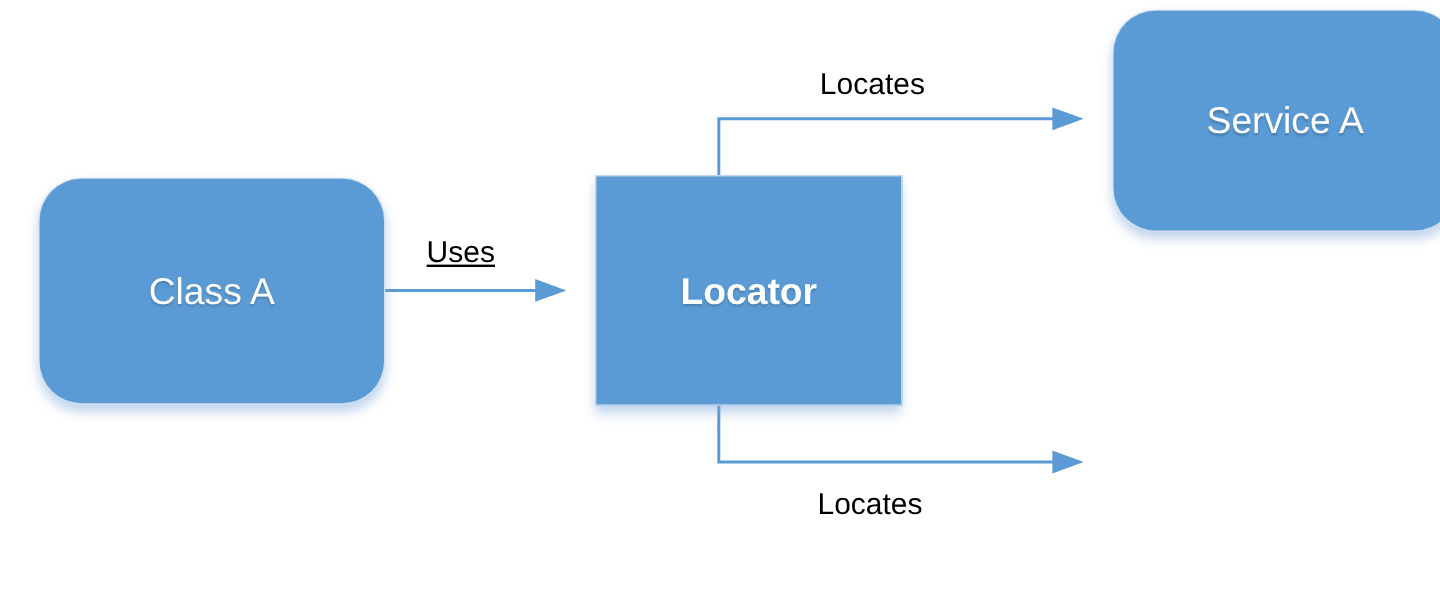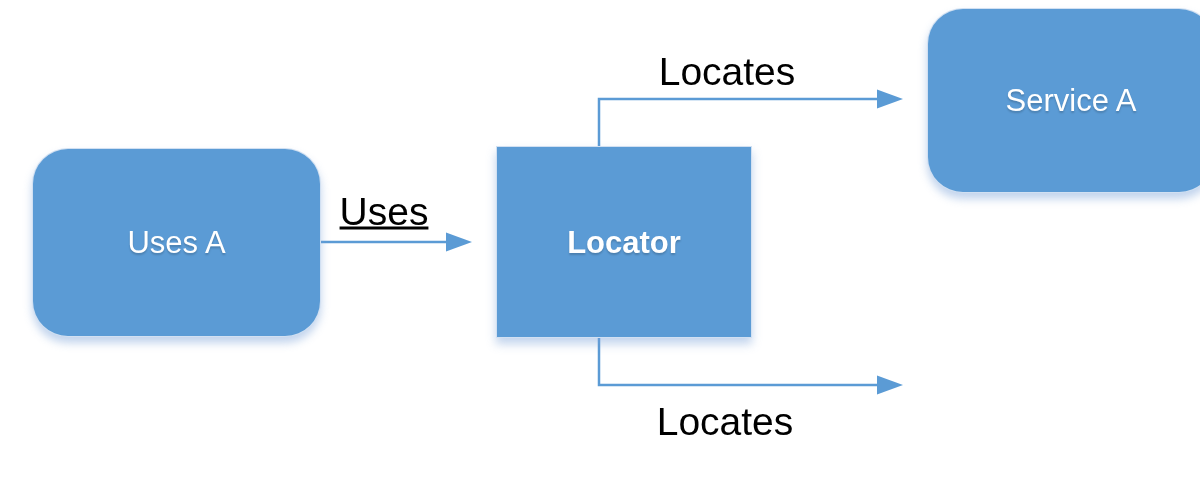--- a/index.html
+++ b/index.html
@@ -43,21 +43,21 @@
     border-radius: 0;
     font-weight: bold;
   }
   .node .node-label {
     text-shadow: 0 2px 2px rgba(0, 0, 0, 0.18);
     white-space: nowrap;
   }
   .edge-label {
     position: absolute;
     transform: translate(-50%, -50%);
-    font-size: 39px;
+    font-size: 25px;
     line-height: 1;
     color: var(--edge-text, #000000);
     white-space: nowrap;
   }
 </style>
 </head>
 <body>
 
 <div id="diagram-canvas" style="--bg: #ffffff; --accent: #5b9bd5; --node-text: #ffffff; --edge-text: #000000;">
   <svg id="connector-layer" viewBox="0 0 1200 497" xmlns="http://www.w3.org/2000/svg">
@@ -65,21 +65,21 @@
       <polygon points="472,242 446,232.5 446,251.5" fill="#5b9bd5"></polygon>
       <polyline points="599,146 599,99 880,99" fill="none" stroke="#5b9bd5" stroke-width="2.5"></polyline>
       <polygon points="903,99 877,89.5 877,108.5" fill="#5b9bd5"></polygon>
       <polyline points="599,338 599,385 880,385" fill="none" stroke="#5b9bd5" stroke-width="2.5"></polyline>
       <polygon points="903,385 877,375.5 877,394.5" fill="#5b9bd5"></polygon>
     </svg>
 <div class="edge-label" style="left: 384px; top: 211px; text-decoration: underline;">Uses</div>
     <div class="edge-label" style="left: 727px; top: 71px;">Locates</div>
     <div class="edge-label" style="left: 725px; top: 421px;">Locates</div>
     <div class="node rounded" style="left: 8px; top: 148px; width: 289px; height: 189px;">
-      <span class="node-label">Uses A</span>
+      <span class="node-label">Class A</span>
     </div>
     <div class="node rect" style="left: 472px; top: 146px; width: 256px; height: 192px;">
       <span class="node-label">Locator</span>
     </div>
     <div class="node rounded" style="left: 903px; top: 8px; width: 288px; height: 185px;">
       <span class="node-label">Service A</span>
     </div>
   </div>
 
 </body></html>

